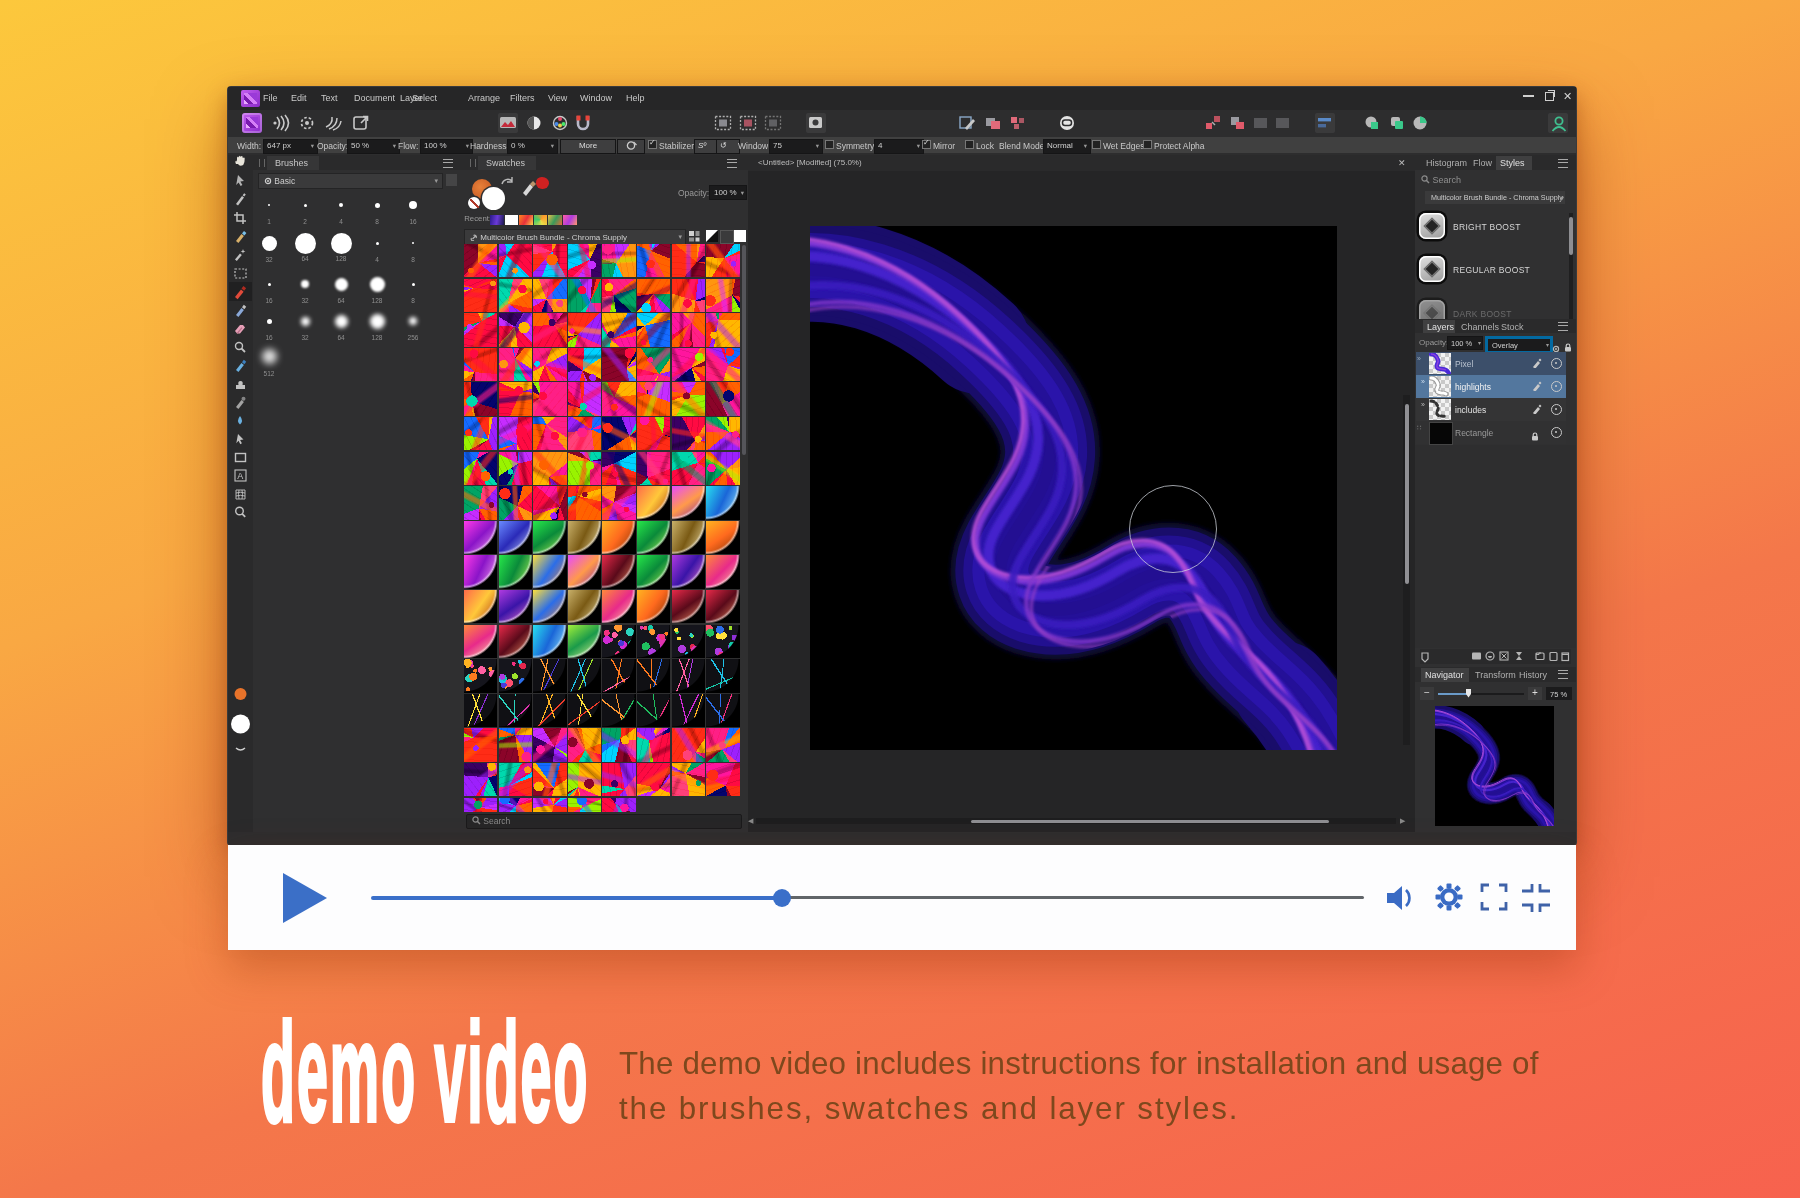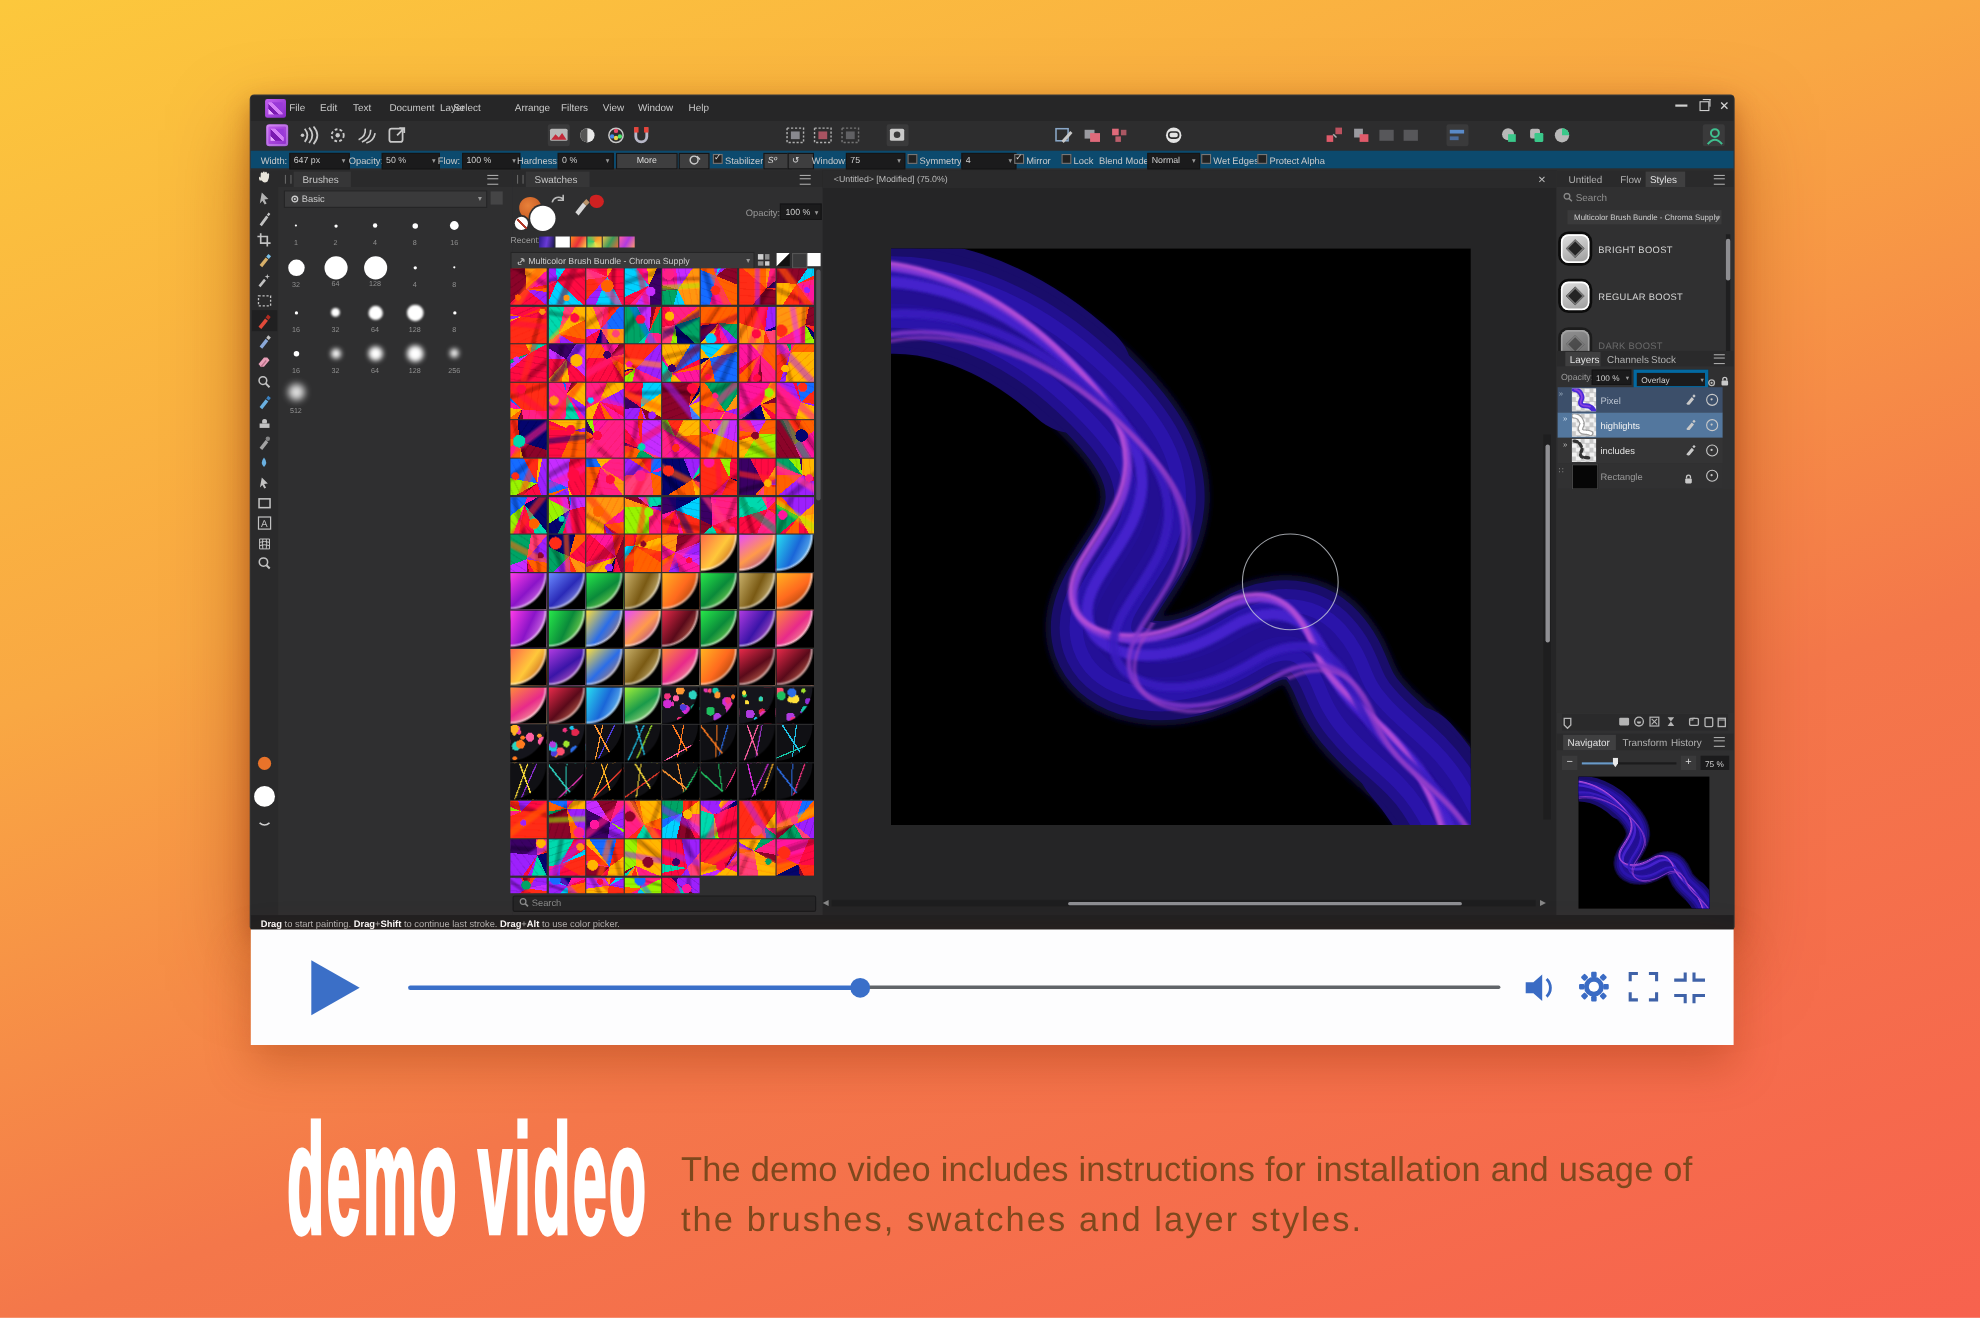--- a/index.html
+++ b/index.html
@@ -4,21 +4,21 @@
 body{width:1800px;height:1198px;position:relative;overflow:hidden;
  font-family:"Liberation Sans",sans-serif;
  background:linear-gradient(160deg,#fcc83c 0%,#f9a843 35%,#f4774a 65%,#f7624e 100%)}
 .abs{position:absolute}
 .win{position:absolute;left:228px;top:87px;width:1348px;height:758px;background:#2d2d2e;border-radius:3px;
  box-shadow:0 0 0 1px #3a3a3b,0 32px 70px rgba(140,45,5,.5),0 8px 22px rgba(140,45,5,.4)}
 .menu{position:absolute;top:0;left:0;width:100%;height:23px;background:#262627}
 .mi{position:absolute;top:5.5px;font-size:9px;color:#c9c9c9}
 .toolbar{position:absolute;top:23px;left:0;width:100%;height:27px;background:#2d2d2e}
 .tbtn{position:absolute;top:3px;width:20px;height:20px}
-.ctx{position:absolute;top:50px;left:0;width:100%;height:16px;background:#0c4a6e}
+.ctx{position:absolute;top:50px;left:0;width:100%;height:16px;background:#404040}
 .cl{position:absolute;top:3.5px;font-size:8.5px;color:#c9c9c9}
 .cbox{position:absolute;top:1.5px;height:11px;background:#1b1b1c;border:1px solid #151516;color:#d0d0d0;font-size:8px;padding:1px 3px}
 .main{position:absolute;top:68px;left:0;width:1348px;height:677px;background:#2f2f30}
 .rail{position:absolute;left:0;top:68px;width:25px;height:677px;background:#2a2a2b}
 .brushes{position:absolute;left:25px;top:68px;width:213px;height:677px;background:#2f2f30}
 .swatches{position:absolute;left:238px;top:68px;width:282px;height:677px;background:#2f2f30}
 .canvas{position:absolute;left:520px;top:68px;width:667px;height:677px;background:#252526}
 .rpanel{position:absolute;left:1187px;top:68px;width:161px;height:677px;background:#303031}
 .phead{position:absolute;font-size:9px;color:#c6c6c6}
 .blab{position:absolute;width:28px;text-align:center;font-size:6.5px;color:#8f8f8f}
@@ -590,21 +590,21 @@
 <div class="abs" style="left:655px;top:240px;width:7px;height:350px;background:#1e1e1f"></div>
 <div class="abs" style="left:656.5px;top:249px;width:4px;height:180px;background:#909094;border-radius:2px"></div>
 <div class="abs" style="left:8px;top:663px;width:640px;height:6px;background:#1e1e1f"></div>
 <div class="abs" style="left:223px;top:664.5px;width:358px;height:3.5px;background:#8e8e92;border-radius:2px"></div>
 <div class="abs" style="left:0px;top:662px;font-size:7px;color:#888">◀</div>
 <div class="abs" style="left:652px;top:662px;font-size:7px;color:#888">▶</div>
 </div>
   <div class="rpanel">
 <div class="abs" style="left:0;top:0;width:161px;height:15px;background:#2a2a2b"></div>
 <div class="abs" style="left:81px;top:1px;width:36px;height:14px;background:#3f3f40"></div>
-<div class="abs phead" style="left:11px;top:3px;color:#b0b0b0">Untitled</div>
+<div class="abs phead" style="left:11px;top:3px;color:#b0b0b0">Histogram</div>
 <div class="abs phead" style="left:58px;top:3px;color:#b0b0b0">Flow</div>
 <div class="abs phead" style="left:85px;top:3px;color:#e0e0e0">Styles</div>
 <div class="hamb" style="left:143px;top:4px"></div>
 <div class="abs" style="left:6px;top:20px;font-size:9px;color:#8f8f8f"><svg width="9" height="9" style="vertical-align:-1px">
           <circle cx="3.5" cy="3.5" r="2.6" fill="none" stroke="#8a8a8a" stroke-width="1.2"></circle>
           <path d="M5.5 5.5 l2.5 2.5" stroke="#8a8a8a" stroke-width="1.4"></path>
         </svg> Search</div>
 <div class="abs" style="left:10px;top:36px;width:140px;height:13px;background:#3a3a3b">
  <span class="abs" style="left:6px;top:2px;font-size:7.2px;color:#cdcdcd;white-space:nowrap">Multicolor Brush Bundle - Chroma Supply</span>
  <span class="abs" style="right:1px;top:3px;font-size:6.5px;color:#999">▾</span>
@@ -773,23 +773,20 @@
                 </g>
 <g transform="translate(31,37)">
                   <path d="M -60 55 C 20 25 110 60 175 120 C 225 166 242 198 240 230 C 238 264 216 286 198 318 C 183 346 190 370 220 380 C 256 391 292 376 320 359 C 346 343 374 341 392 361 C 412 383 408 401 430 425 C 450 449 476 463 496 493 C 511 516 522 539 528 561" stroke="#9e42c8" stroke-width="3" filter="url(#bl2n)" opacity=".75"></path>
                 </g>
 </g>
             </g>
           </svg>
         </div>
 </div>
 </div>
-  <div class="statusbar">
-      <span style="position:absolute;left:9px;top:2.5px"><b style="color:#fff">Drag</b> to start painting. <b style="color:#fff">Drag</b>+<b style="color:#fff">Shift</b> to continue last stroke. <b style="color:#fff">Drag</b>+<b style="color:#fff">Alt</b> to use color picker.</span>
-    </div>
 </div>
 <div class="player">
 <div class="abs" style="left:55px;top:28px;width:0;height:0;border-left:44px solid #3b6fc7;border-top:25px solid transparent;border-bottom:25px solid transparent"></div>
 <div class="abs" style="left:143px;top:50.5px;width:411px;height:4px;background:#3a6fc9;border-radius:2px"></div>
 <div class="abs" style="left:554px;top:51px;width:582px;height:3.2px;background:#616569;border-radius:2px"></div>
 <div class="abs" style="left:545px;top:43.5px;width:18px;height:18px;border-radius:50%;background:#3a6fc9"></div>
 <svg class="abs" width="32" height="30" style="left:1158px;top:38px">
       <path d="M1 10 h7 l8 -7 v24 l-8 -7 h-7 z" fill="#3a6bc4"></path>
       <path d="M20 7 a11 11 0 0 1 0 16" fill="none" stroke="#3a6bc4" stroke-width="2.6"></path>
     </svg>

